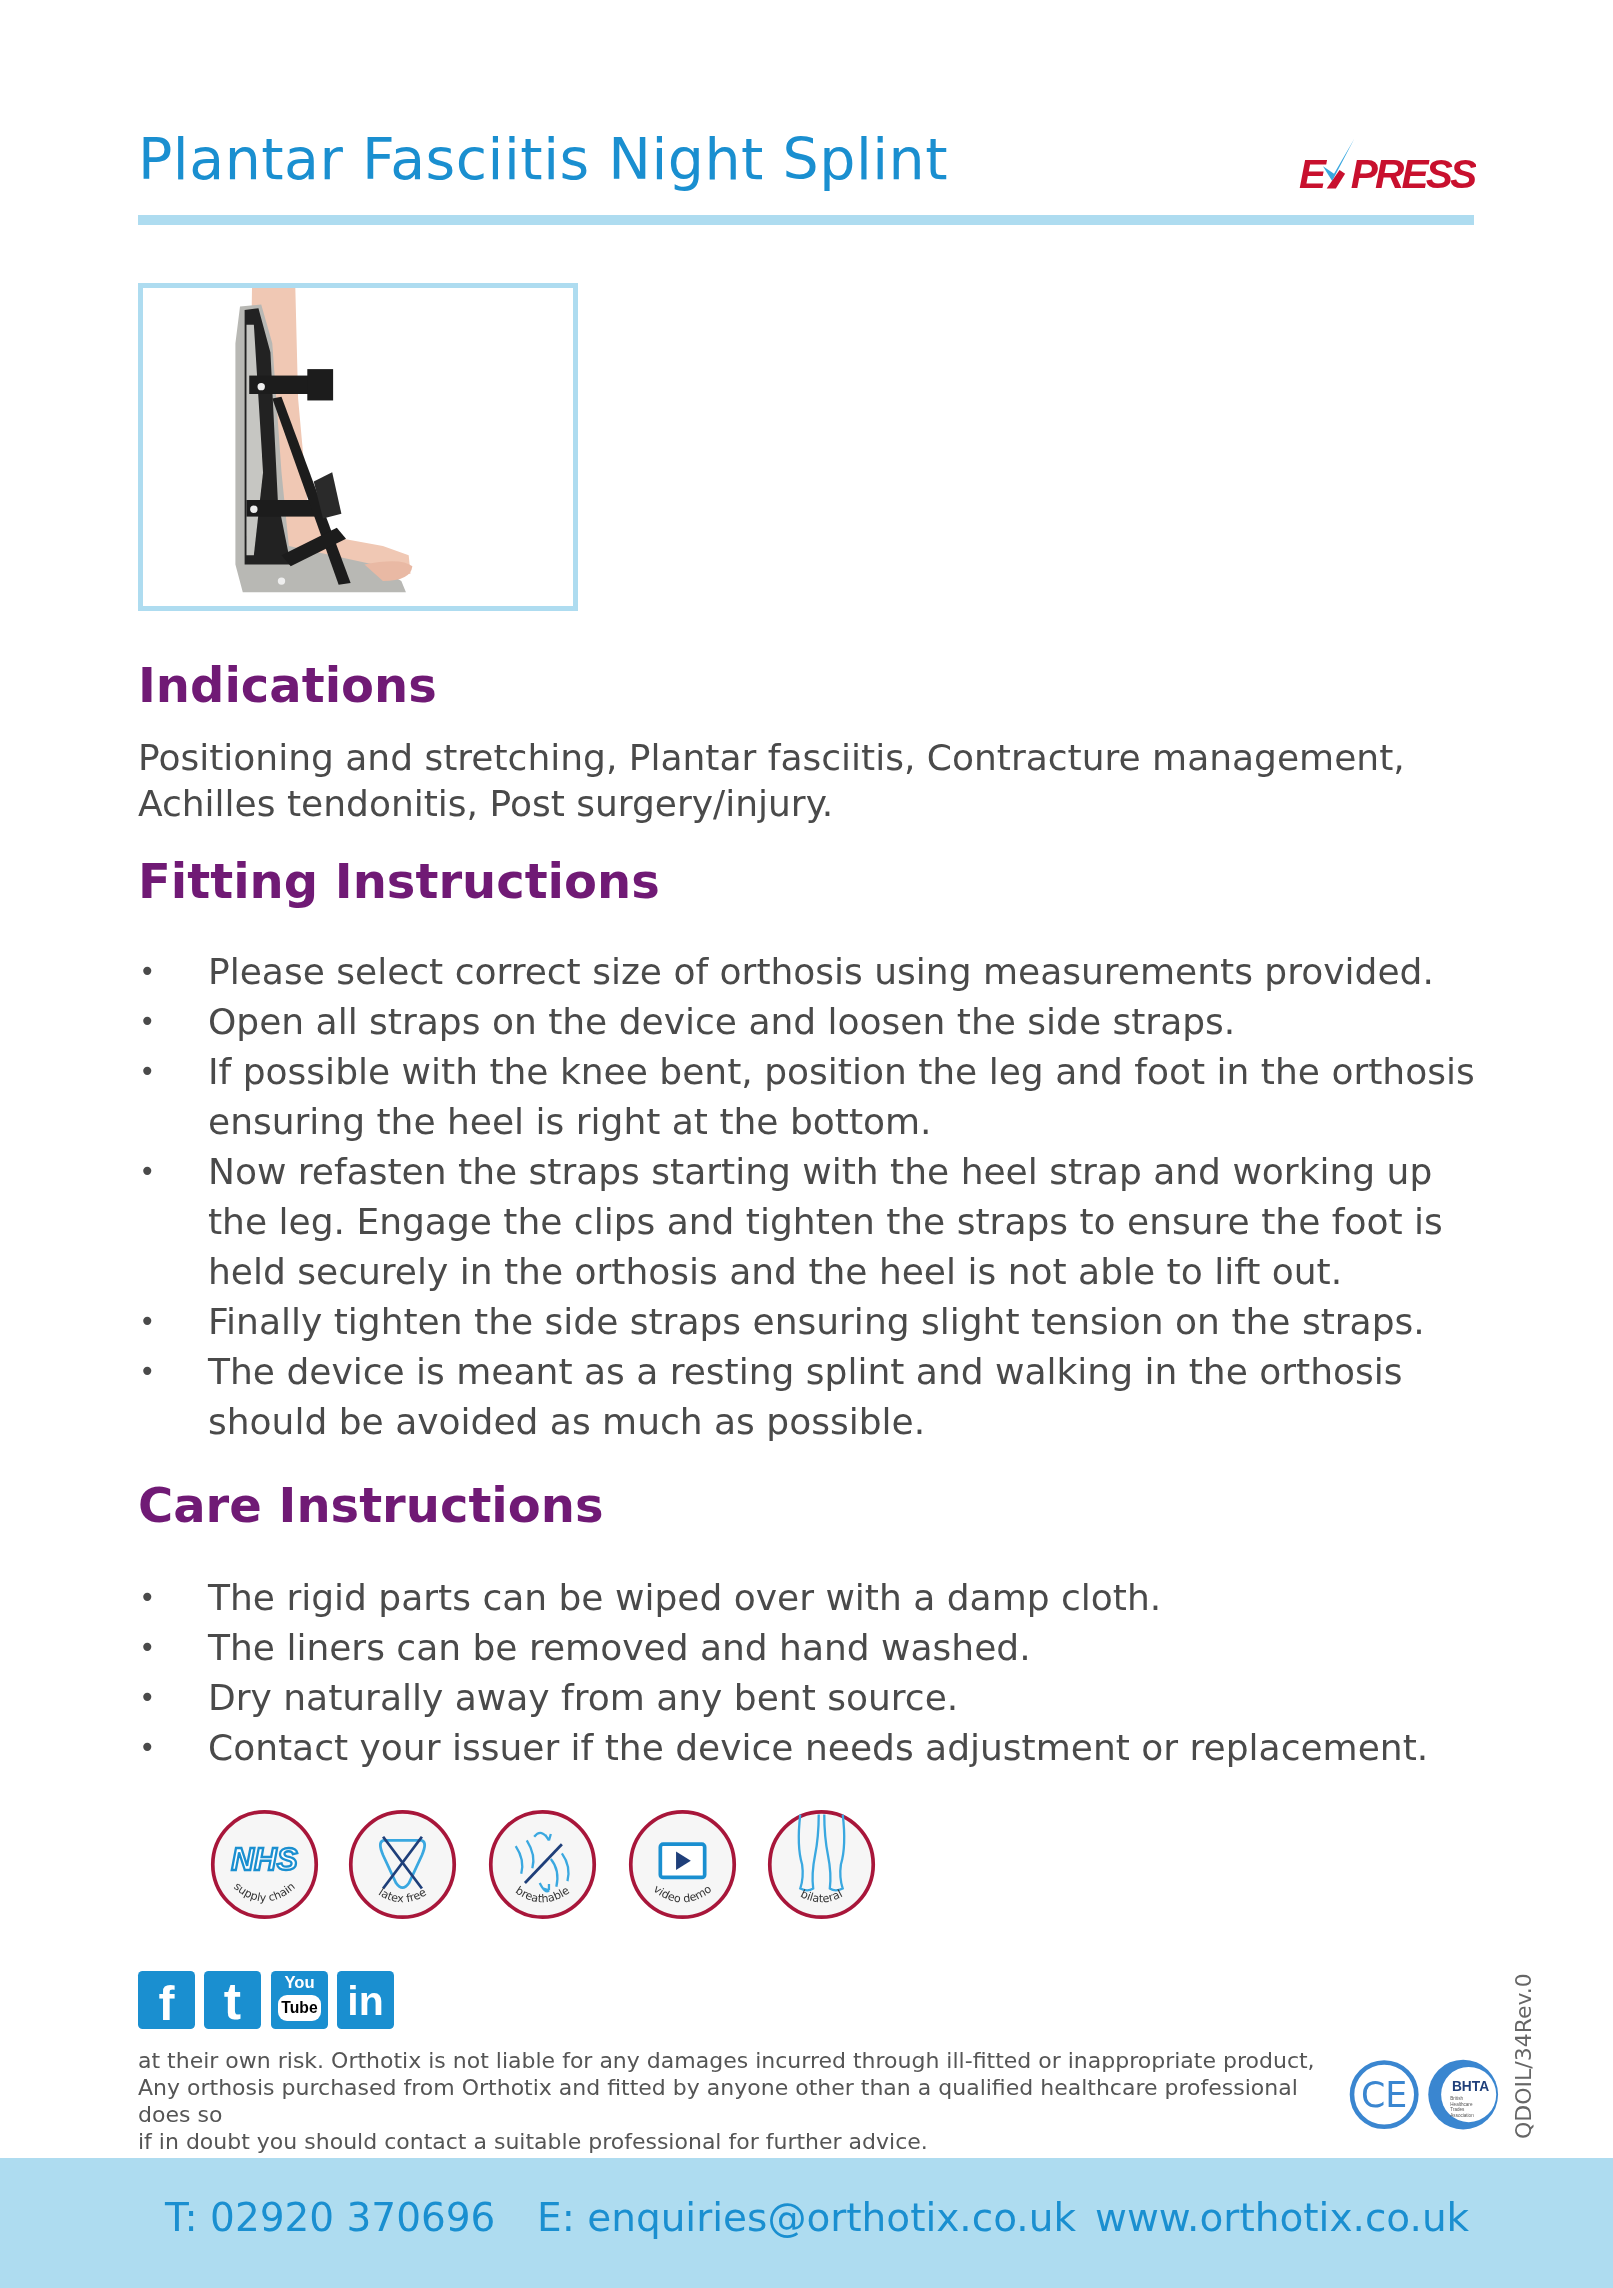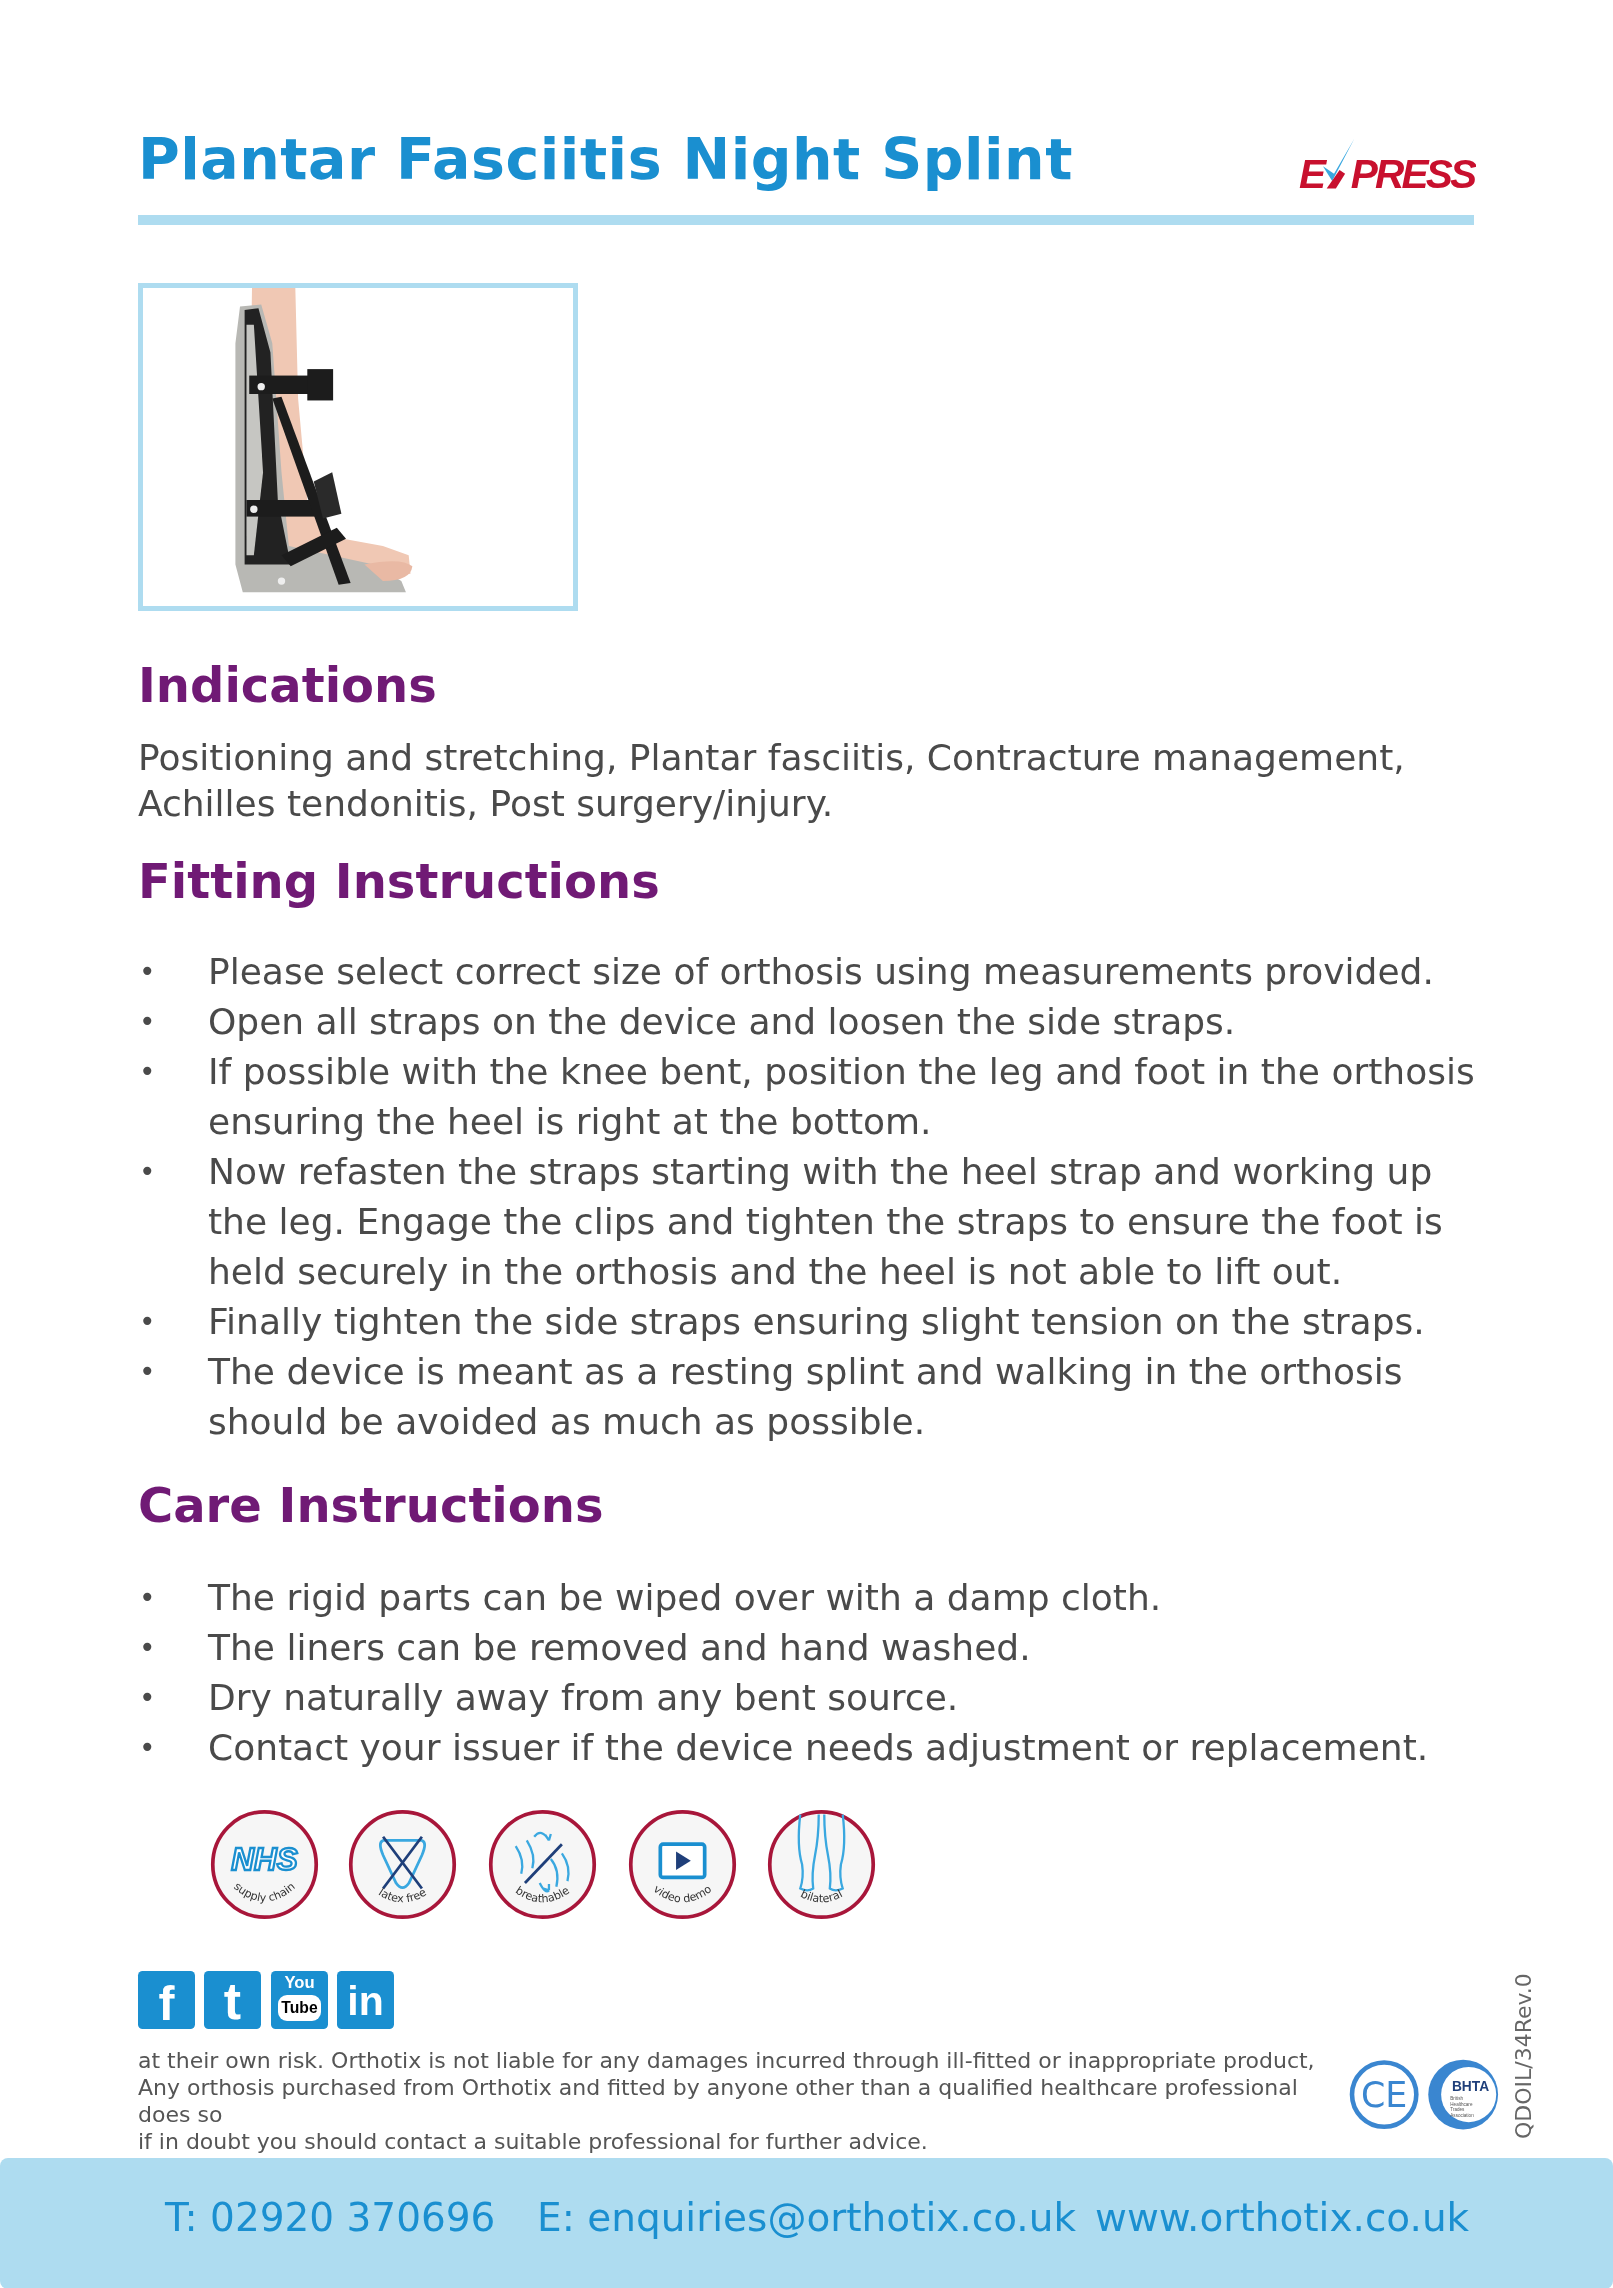--- a/index.html
+++ b/index.html
@@ -1,39 +1,39 @@
 <!DOCTYPE html>
 <html style="font-size:14.8px"><head>
 <meta charset="utf-8">
 <style>
   html, body { margin:0; padding:0; }
   body { width:1613px; height:2289px; position:relative; background:#ffffff; overflow:hidden;
          font-family:"DejaVu Sans", sans-serif; color:#4a4a4a; }
   .abs { position:absolute; }
-  .title { left:138px; top:126px; font-size:57px; color:#1a8fd0; font-weight:bold; letter-spacing:0.5px; white-space:nowrap; }
+  .title { left:138px; top:126px; font-size:57px; color:#1a8fd0; font-weight:normal; letter-spacing:0.5px; white-space:nowrap; }
   .logo { left:1299px; top:135px; width:177px; height:59px; }
   .rule { left:138px; top:215px; width:1336px; height:10px; background:#aedcf0; }
   .photo-frame { left:138px; top:283px; width:430px; height:318px; border:5.5px solid #aedcf0; background:#fff; overflow:hidden; }
   .h2 { font-size:48px; color:#701a75; font-weight:bold; white-space:nowrap; left:138px; }
   .body-text { font-family:"DejaVu Sans", sans-serif; font-weight:normal; color:#4a4a4a; }
   .ind { left:138px; top:735px; width:1347px; font-size:36px; line-height:46px; }
   .list { left:138px; margin:0; padding:0; list-style:none; width:1347px; }
   .list li { position:relative; padding-left:70px; font-size:36px; line-height:50px; color:#4a4a4a; }
   .list li .bullet { position:absolute; left:0; top:0; width:18.5px; text-align:center; font-size:28px; }
   .fit-list { top:947px; }
   .care-list { top:1573px; }
   .badges { left:210px; top:1809px; width:646px; height:114px; }
   .badge { position:absolute; top:0; width:109px; height:111px; }
   .social { left:138px; top:1971px; height:59px; }
   .sicon { position:absolute; top:0; width:57px; height:58px; background:#1a8fd0; border-radius:4.6px; color:#fff; font-weight:bold; text-align:center; }
   .disclaimer { left:138px; top:2047px; width:1200px; font-size:22px; line-height:27px; color:#555; }
   .cert { left:1349px; top:2056px; width:153px; height:79px; }
   .docref { left:1506px; top:1964px; width:37px; height:175px; }
   .docref span { position:absolute; left:0; bottom:0; transform-origin:left bottom; transform:rotate(-90deg) translate(0, 29.5px); font-size:22px; color:#666; white-space:nowrap; }
-  .footer { left:0; top:2158px; width:1613px; height:131px; background:#aedcf0;border-radius:8px; }
+  .footer { left:0; top:2158px; width:1613px; height:131px; background:#aedcf0; }
   .ftxt { position:absolute; top:37px; font-size:39px; color:#1a8fd0; white-space:nowrap; }
 </style>
 </head>
 <body>
 
 <div class="abs title">Plantar Fasciitis Night Splint</div>
 
 <div class="abs logo">
   <svg width="177" height="59" viewBox="0 0 192 64">
     <text x="0" y="58" font-family="Liberation Sans, sans-serif" font-weight="bold" font-style="italic" font-size="44" fill="#c8102e" letter-spacing="-3">E</text>

